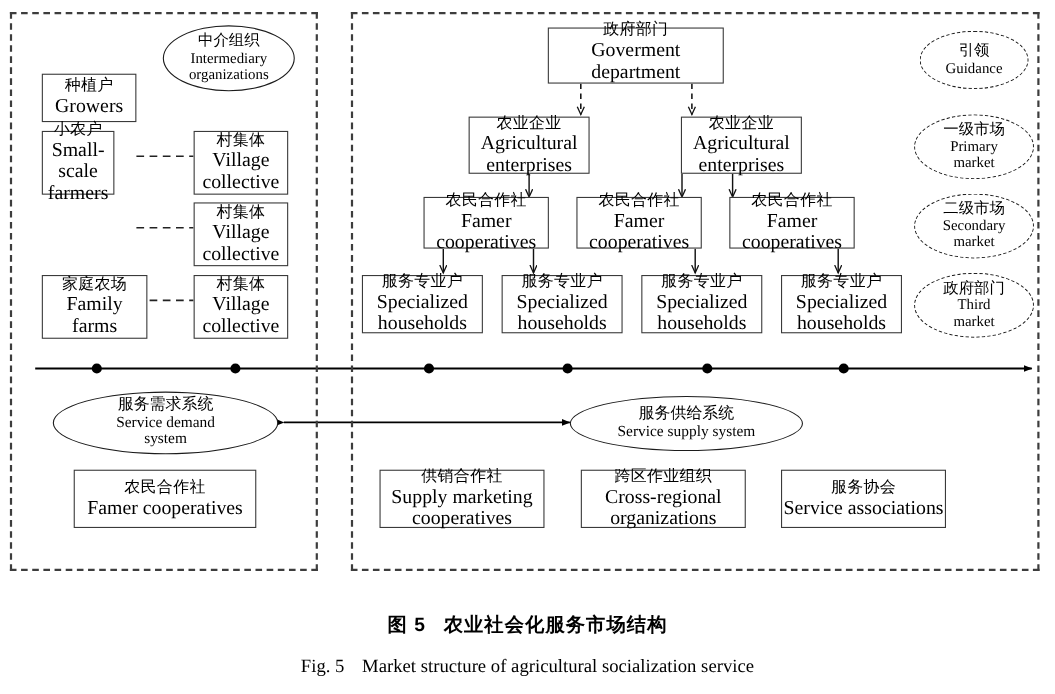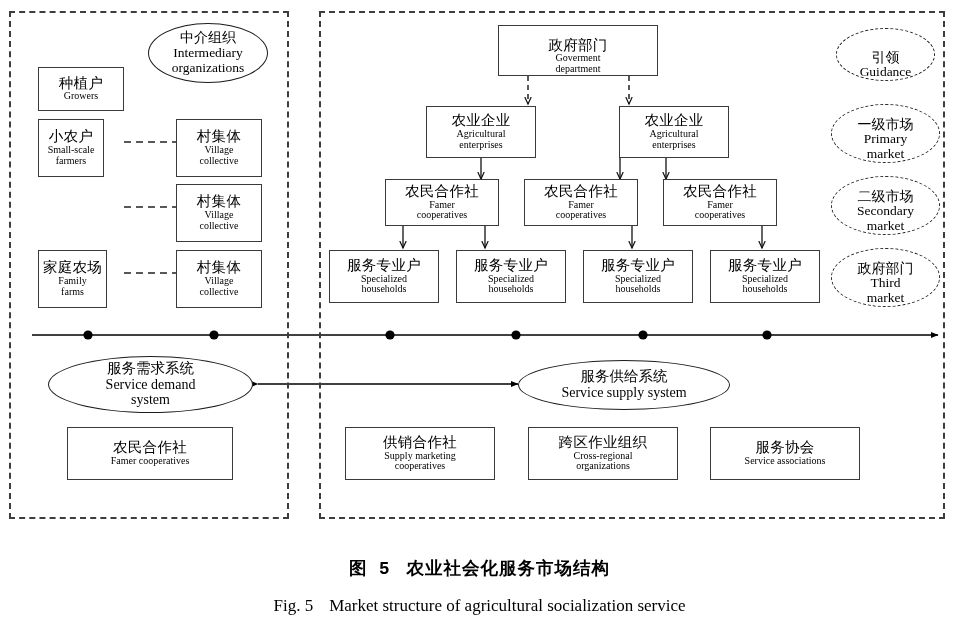--- a/index.html
+++ b/index.html
@@ -38,21 +38,21 @@
     justify-content: center;
     text-align: center;
     line-height: 1.08;
     z-index: 3;
   }
   .node .cn {
     font-size: 14.5px;
     letter-spacing: 0.3px;
   }
   .node .en {
-    font-size: 10px;
+    font-size: 18px;
   }
 
   
   .ellipse {
     position: absolute;
     box-sizing: border-box;
     border: 1.4px solid #1c1c1c;
     border-radius: 50%;
     background: #ffffff;
     display: flex;
@@ -60,21 +60,20 @@
     align-items: center;
     justify-content: center;
     text-align: center;
     line-height: 1.1;
     z-index: 3;
   }
   .ellipse.dashed {
     border-style: dashed;
     border-width: 1.5px;
     border-color: #222;
-    justify-content: flex-end;
   }
   .ellipse .cn { font-size: 14px; }
   .ellipse .en { font-size: 13.5px; }
   .ellipse.wide .cn { font-size: 14.5px; }
   .ellipse.wide .en { font-size: 14px; }
 
   
   .panel {
     position: absolute;
     box-sizing: border-box;
@@ -84,21 +83,21 @@
 
   
   .caption {
     position: absolute;
     width: 959px;
     text-align: center;
     left: 0;
   }
   .caption-cn {
     top: 556px;
-    font-family: Liberation Mono, monospace;
+    font-family: Liberation Sans, sans-serif;
     font-weight: bold;
     font-size: 17.5px;
     letter-spacing: 1px;
   }
   .caption-en {
     top: 596px;
     font-size: 17px;
   }
   .cap-gap { display: inline-block; width: 16px; }
 </style>
@@ -175,21 +174,21 @@
     <div class="en">Growers</div>
   </div>
 
   <div class="node" style="left:38px; top:119px; width:66px; height:58px;">
     <div class="cn">小农户</div>
     <div class="en">Small-scale</div>
     <div class="en">farmers</div>
   </div>
 
 
-  <div class="node" style="left:38px; top:250px; width:69px; height:58px;">
+  <div class="node" style="left:38px; top:250px; width:96px; height:58px;">
     <div class="cn">家庭农场</div>
     <div class="en">Family</div>
     <div class="en">farms</div>
   </div>
 
   <div class="node" style="left:176px; top:119px; width:86px; height:58px;">
     <div class="cn">村集体</div>
     <div class="en">Village</div>
     <div class="en">collective</div>
   </div>

